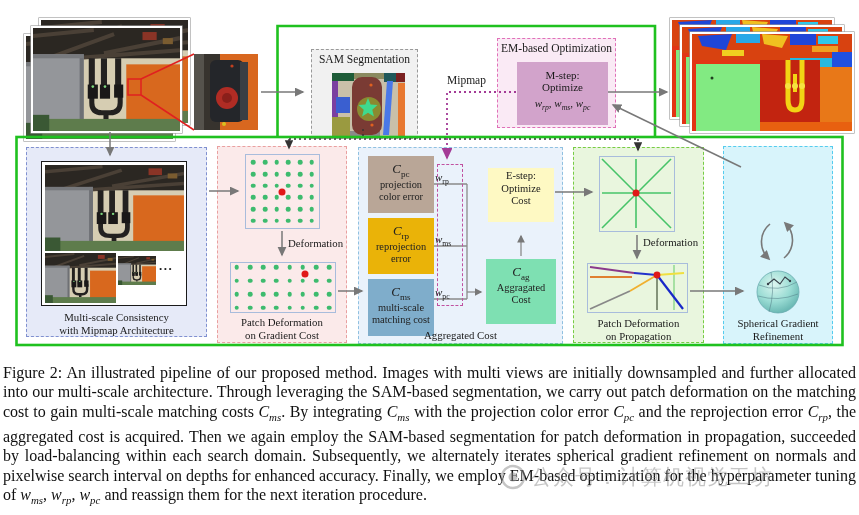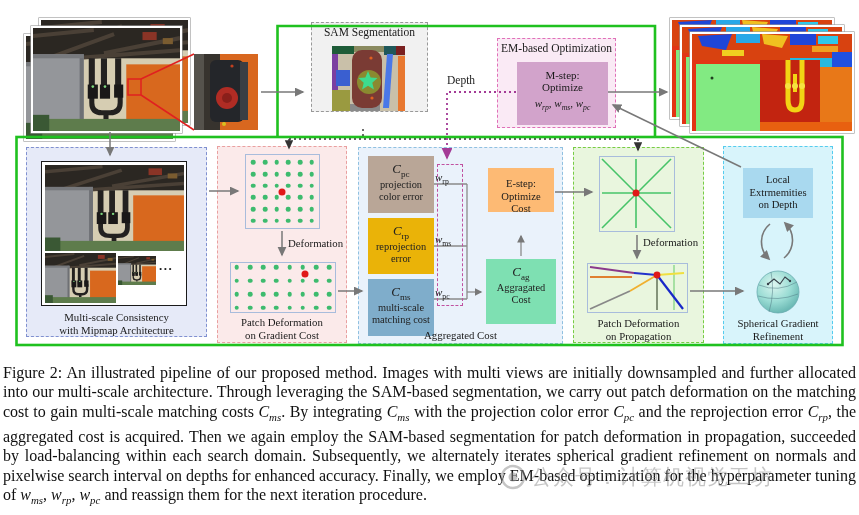--- a/index.html
+++ b/index.html
@@ -106,21 +106,21 @@
       <rect width="10" height="76" fill="#55524c"></rect>
       <rect x="16" y="6" width="34" height="62" rx="6" fill="#24262a"></rect>
       <rect x="46" y="8" width="8" height="58" fill="#3a3e44"></rect>
       <circle cx="33" cy="44" r="11" fill="#b02c24"></circle>
         <circle cx="33" cy="44" r="5" fill="#8a1f1a"></circle>
       <circle cx="30" cy="70" r="2" fill="#d8c020"></circle>
         <circle cx="38" cy="12" r="1.6" fill="#c04020"></circle>
     </svg>
   </div>
 
-  <div class="abs dashed" style="left:311px;top:22px;width:117px;height:90px;background:#f1f1f1;border-color:#999">
+  <div class="abs dashed" style="left:311px;top:49px;width:107px;height:90px;background:#f1f1f1;border-color:#999">
     <div class="boxtitle" style="margin-top:3px">SAM Segmentation</div>
     <div class="abs" style="left:20px;top:23px;width:73px;height:65px">
       <svg width="73" height="65" viewBox="0 0 73 65">
         <rect width="73" height="65" fill="#c9c0a9"></rect>
         <rect width="22" height="8" fill="#1e5c38"></rect>
         <rect x="22" width="30" height="6" fill="#8a8a60"></rect>
         <rect x="52" width="21" height="9" fill="#20585a"></rect>
         <rect x="64" width="9" height="9" fill="#7a2020"></rect>
         <rect y="8" width="6" height="36" fill="#7b3fa0"></rect>
         <rect x="4" y="24" width="14" height="16" fill="#3a5fd0"></rect>
@@ -139,21 +139,21 @@
 
   <div class="abs dashed" style="left:497px;top:38px;width:119px;height:90px;background:#faeaf5;border-color:#e070b8">
     <div class="boxtitle" style="margin-top:3px">EM-based Optimization</div>
     <div class="abs math" style="left:19px;top:23px;width:91px;height:63px;background:#d2a3cb;text-align:center">
       <div style="font-size:11px;margin-top:7px">M-step:</div>
       <div style="font-size:11px">Optimize</div>
       <div style="font-size:11px;margin-top:4px"><i>w<sub>rp</sub></i>, <i>w<sub>ms</sub></i>, <i>w<sub>pc</sub></i></div>
     </div>
   </div>
 
-  <div class="abs" style="left:447px;top:74px;font-size:11.5px">Depth</div>
+  <div class="abs" style="left:447px;top:74px;font-size:11.5px">Mipmap</div>
 
   <div class="abs imgcard" style="left:672px;top:20px;width:160px;height:97px">
     <svg width="160" height="97">
         <use href="#depthSym"></use>
       </svg>
     </div>
   <div class="abs imgcard" style="left:682px;top:27px;width:160px;height:97px">
     <svg width="160" height="97">
         <use href="#depthSym"></use>
       </svg>
@@ -299,21 +299,21 @@
       <div class="sym"><i>C</i><sub>ms</sub></div>
       <div class="cl">multi-scale</div>
       <div class="cl">matching cost</div>
     </div>
 
     <div class="abs" style="left:78px;top:16px;width:26px;height:142px;border:1.6px dashed #c050a0"></div>
     <div class="wlabel math" style="left:91px;top:23px"><i>w</i><sub>rp</sub></div>
     <div class="wlabel math" style="left:91px;top:85px"><i>w</i><sub>ms</sub></div>
     <div class="wlabel math" style="left:91px;top:138px"><i>w</i><sub>pc</sub></div>
 
-    <div class="abs small" style="left:129px;top:20px;width:66px;height:44px;background:#fdba74;padding-top:10px">
+    <div class="abs small" style="left:129px;top:20px;width:66px;height:54px;background:#fef9c3;padding-top:2px">
       <div>E-step:</div>
       <div>Optimize</div>
       <div>Cost</div>
     </div>
 
     <div class="costbox math" style="left:127px;top:111px;width:70px;height:65px;background:#7ee0b2">
       <div class="sym"><i>C</i><sub>ag</sub></div>
       <div class="cl">Aggragated</div>
       <div class="cl">Cost</div>
     </div>
@@ -347,25 +347,20 @@
         <circle cx="69" cy="11" r="3.4" fill="#e01818"></circle>
       </svg>
     </div>
     <div class="mod-label abs" style="left:0;top:169px;width:100%">
       <div>Patch Deformation</div>
       <div>on Propagation</div>
     </div>
   </div>
 
   <div class="abs dashed" style="left:723px;top:146px;width:110px;height:198px;background:#d8f4fb;border-color:#55ccee">
-    <div class="abs small" style="left:19px;top:21px;width:70px;height:50px;background:#a9d9ef;padding-top:6px">
-      <div>Local</div>
-      <div>Extrmemities</div>
-      <div>on Depth</div>
-    </div>
     <svg class="abs" style="left:33px;top:72px" width="40" height="44" viewBox="0 0 40 44">
       <defs>
           <marker id="agC" markerWidth="7" markerHeight="7" refX="4" refY="3" orient="auto">
             <path d="M0,0 L6,3 L0,6 z" fill="#787878"></path>
           </marker>
         </defs>
       <path d="M13,5 C2,14 2,30 11,39" stroke="#787878" stroke-width="1.6" fill="none" marker-end="url(#agC)"></path>
       <path d="M27,39 C38,30 38,14 29,5" stroke="#787878" stroke-width="1.6" fill="none" marker-end="url(#agC)"></path>
     </svg>
     <svg class="abs" style="left:31px;top:122px" width="46" height="46" viewBox="0 0 46 46">

